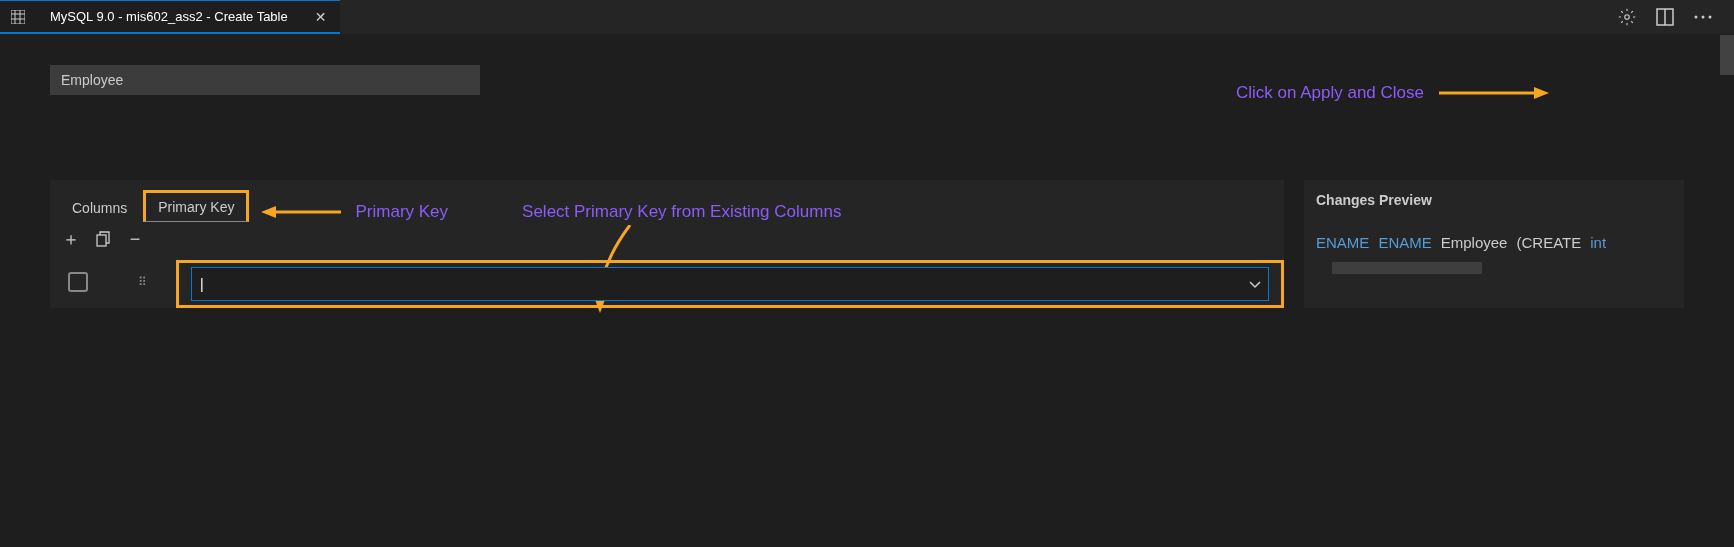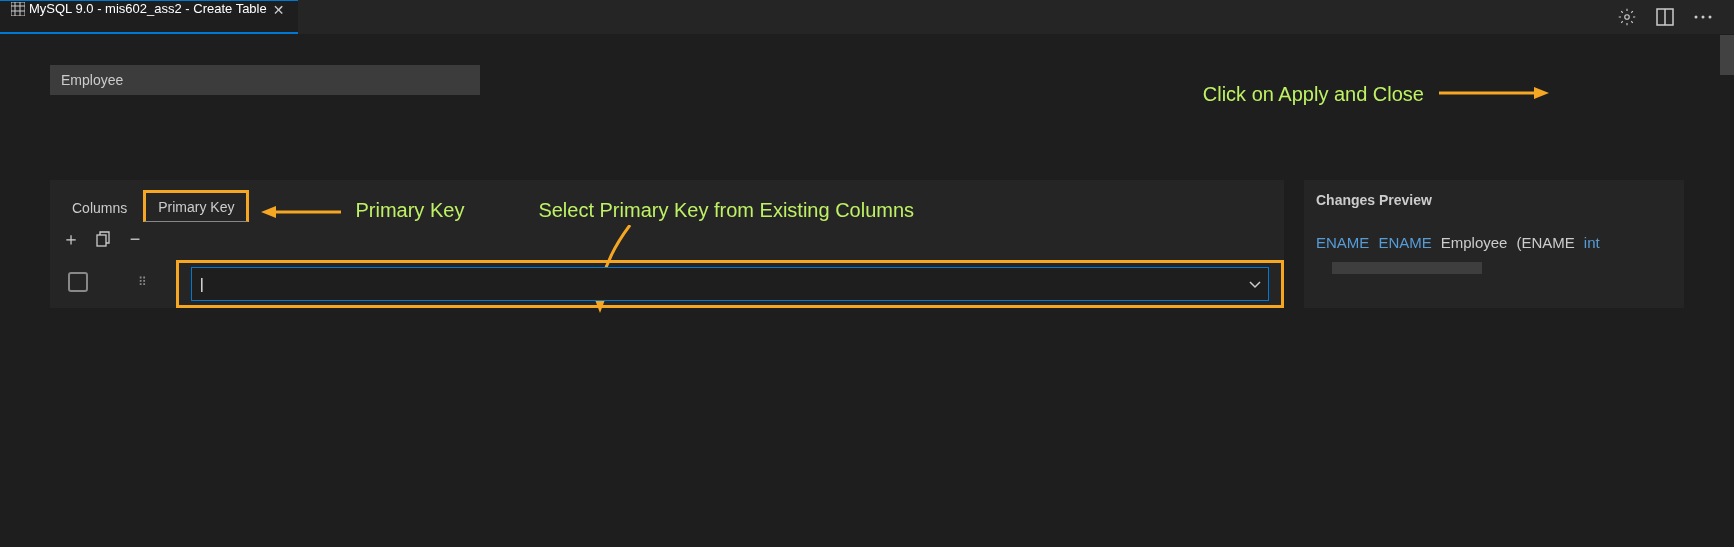--- a/index.html
+++ b/index.html
@@ -19,25 +19,25 @@
     .tab-bar {
       background: #252526;
       height: 35px;
       display: flex;
       align-items: stretch;
       border-bottom: 1px solid #1e1e1e;
     }
     .tab {
       background: #1e1e1e;
       display: flex;
-      align-items: flex-start;
+      align-items: center;
       padding: 0 10px;
       border-top: 1px solid #0078d4;
       border-bottom: 2px solid #0078d4;
-      gap: 3px;
+      gap: 24px;
       font-size: 13px;
       color: #ffffff;
     }
     .tab-icon {
       width: 16px;
       height: 16px;
       display: inline-flex;
       align-items: center;
       justify-content: center;
     }
@@ -96,22 +96,22 @@
     .apply-close-btn {
       background: #0078d4;
       color: #ffffff;
       border: none;
       padding: 10px 20px;
       font-size: 15px;
       cursor: pointer;
     }
     .annotation {
       position: absolute;
-      color: #bef264;
-      font-size: 20px;
+      color: #8b5cf6;
+      font-size: 17px;
     }
     .arrow-svg {
       position: absolute;
     }
     .panel-area {
       margin-top: 85px;
       display: flex;
       gap: 20px;
     }
     .left-panel {
@@ -376,20 +376,20 @@
     <div class="right-panel">
       <div class="preview-title">Changes Preview</div>
       <div class="sql-preview" style="position:relative;">
         
         <span class="sql-kw">ENAME</span>
         <span> </span>
         <span class="sql-kw">ENAME</span>
         <span> </span>
         <span class="sql-name">Employee</span>
         <span> </span>
-        <span class="sql-name">(ENAME</span>
+        <span class="sql-name">(CREATE</span>
         <span> </span>
         <span class="sql-type">int</span>
       </div>
       <div class="scroll-hint"></div>
     </div>
   </div>
 </div>
 
 </body></html>

